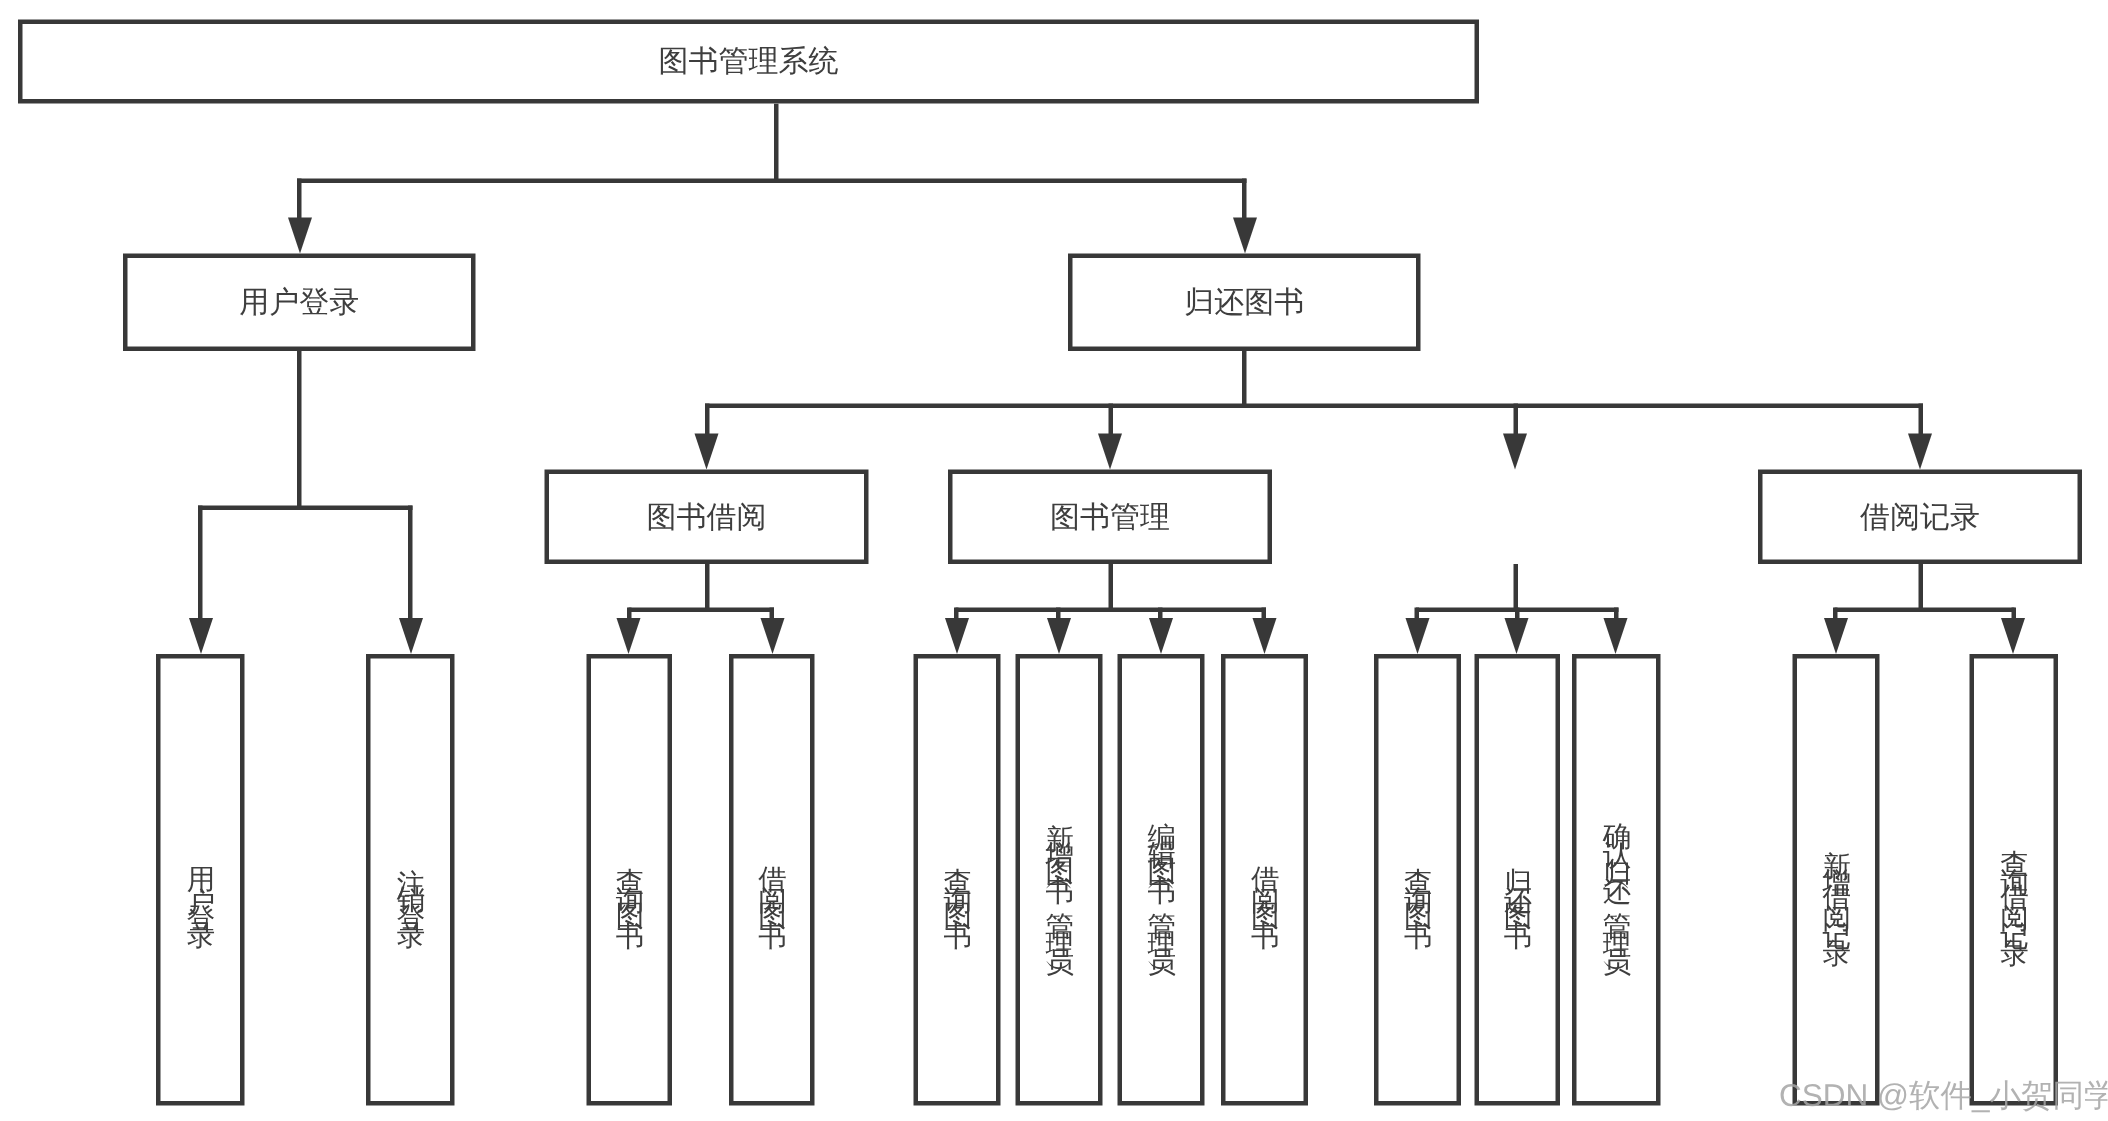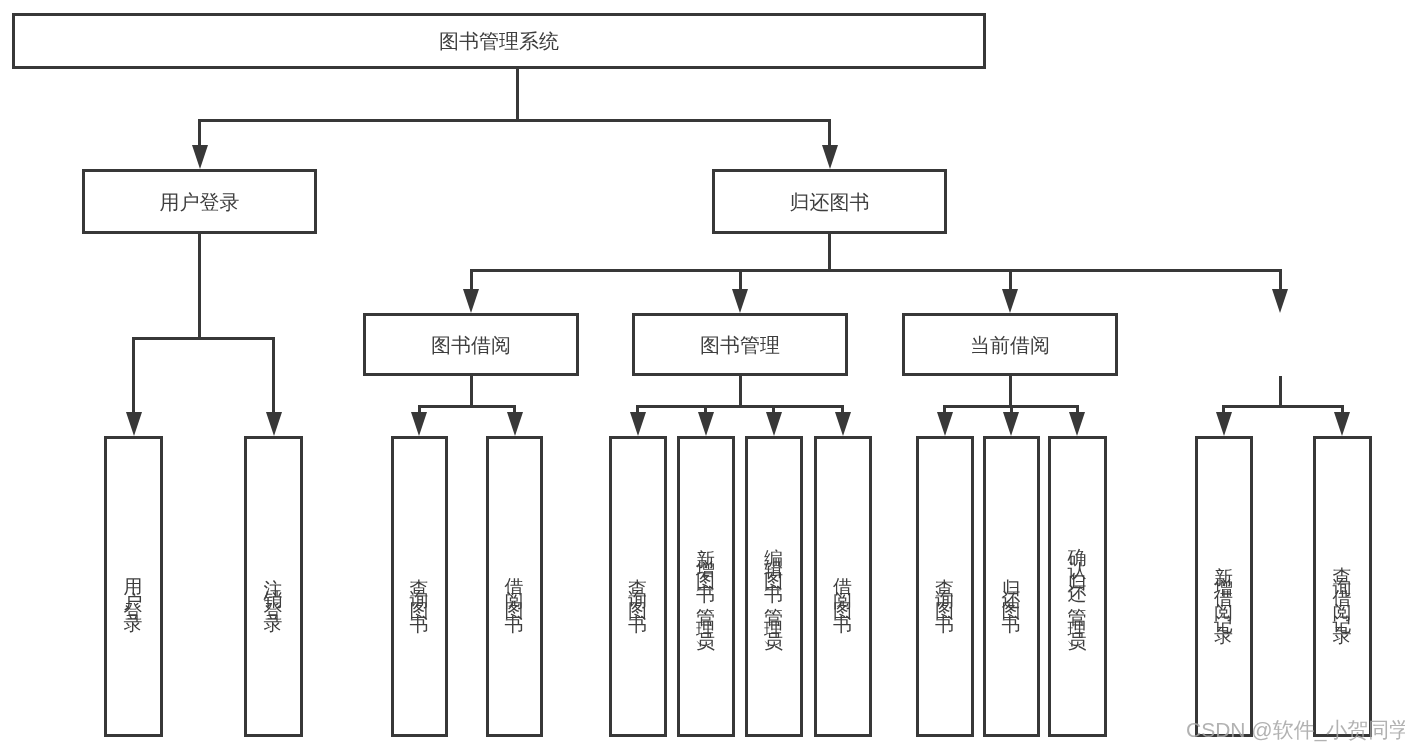--- a/index.html
+++ b/index.html
@@ -110,22 +110,22 @@
   <div class="node" style="left:712px;top:169px;width:235px;height:65px">
     <span>归还图书</span>
   </div>
 
   <div class="node" style="left:363px;top:313px;width:216px;height:63px">
     <span>图书借阅</span>
   </div>
   <div class="node" style="left:632px;top:313px;width:216px;height:63px">
     <span>图书管理</span>
   </div>
-  <div class="node" style="left:902px;top:313px;width:216px;height:63px">
-    <span>当前借阅</span>
+  <div class="node" style="left:1172px;top:313px;width:216px;height:63px">
+    <span>借阅记录</span>
   </div>
 
   <div class="node vnode" style="left:104px;top:436px;width:59px;height:301px">
     <span class="vtxt">用户登录</span>
   </div>
   <div class="node vnode" style="left:244px;top:436px;width:59px;height:301px">
     <span class="vtxt">注销登录</span>
   </div>
 
   <div class="node vnode" style="left:391px;top:436px;width:57px;height:301px">

